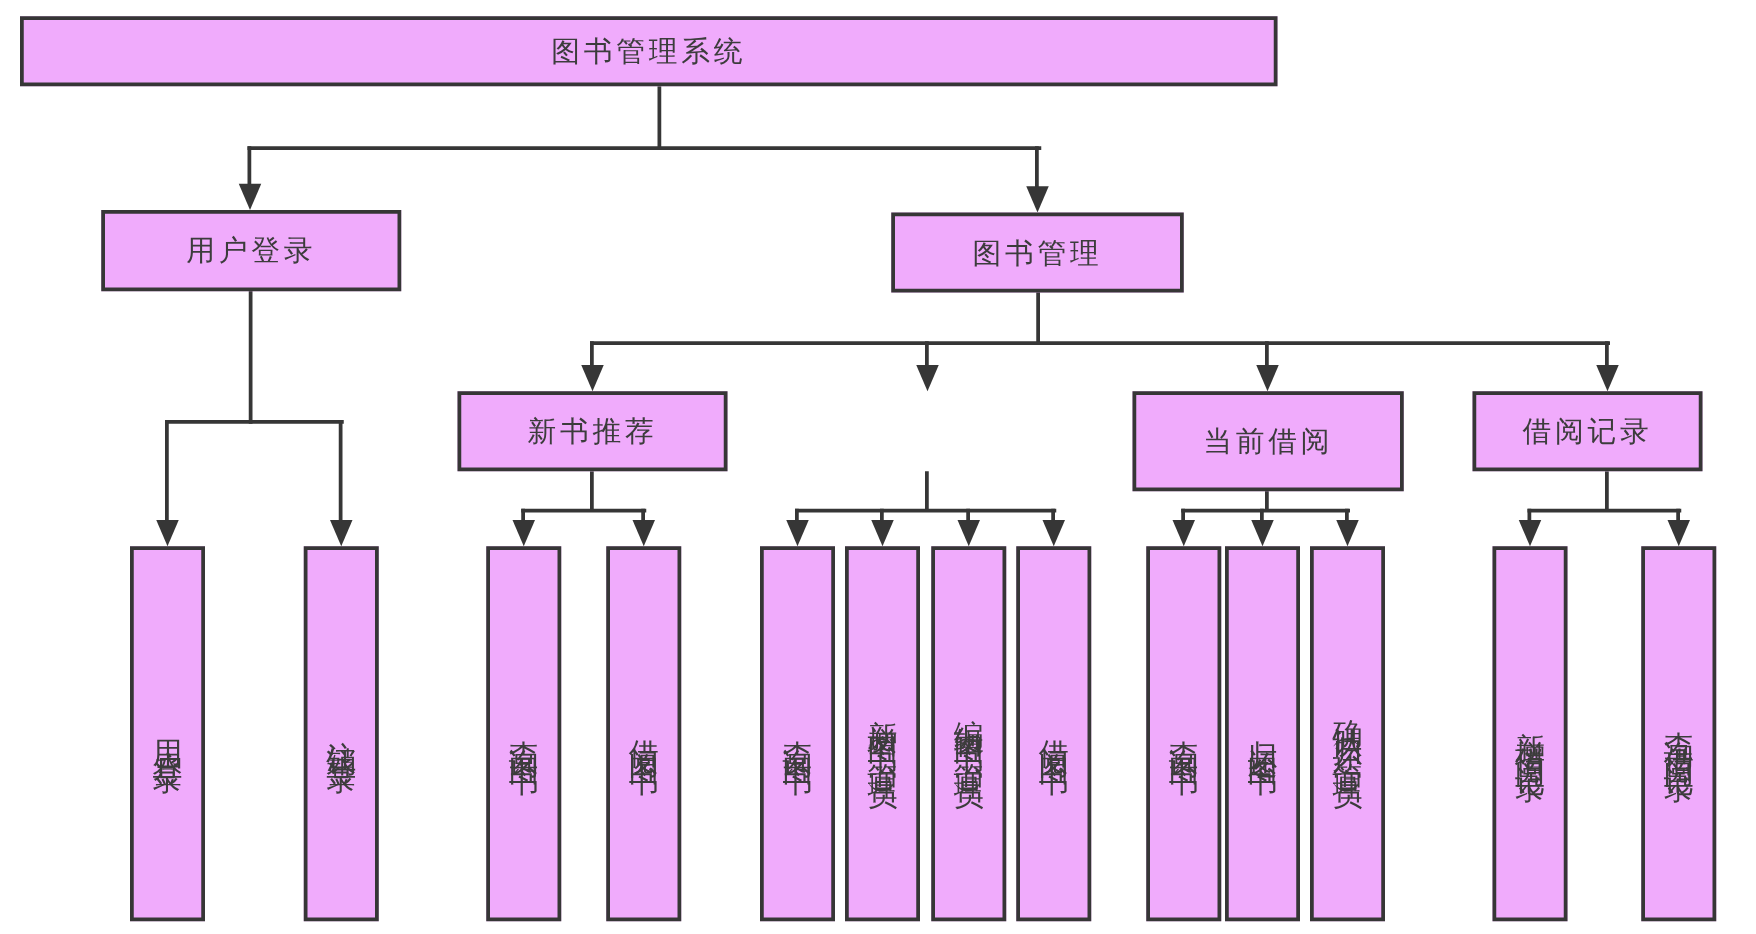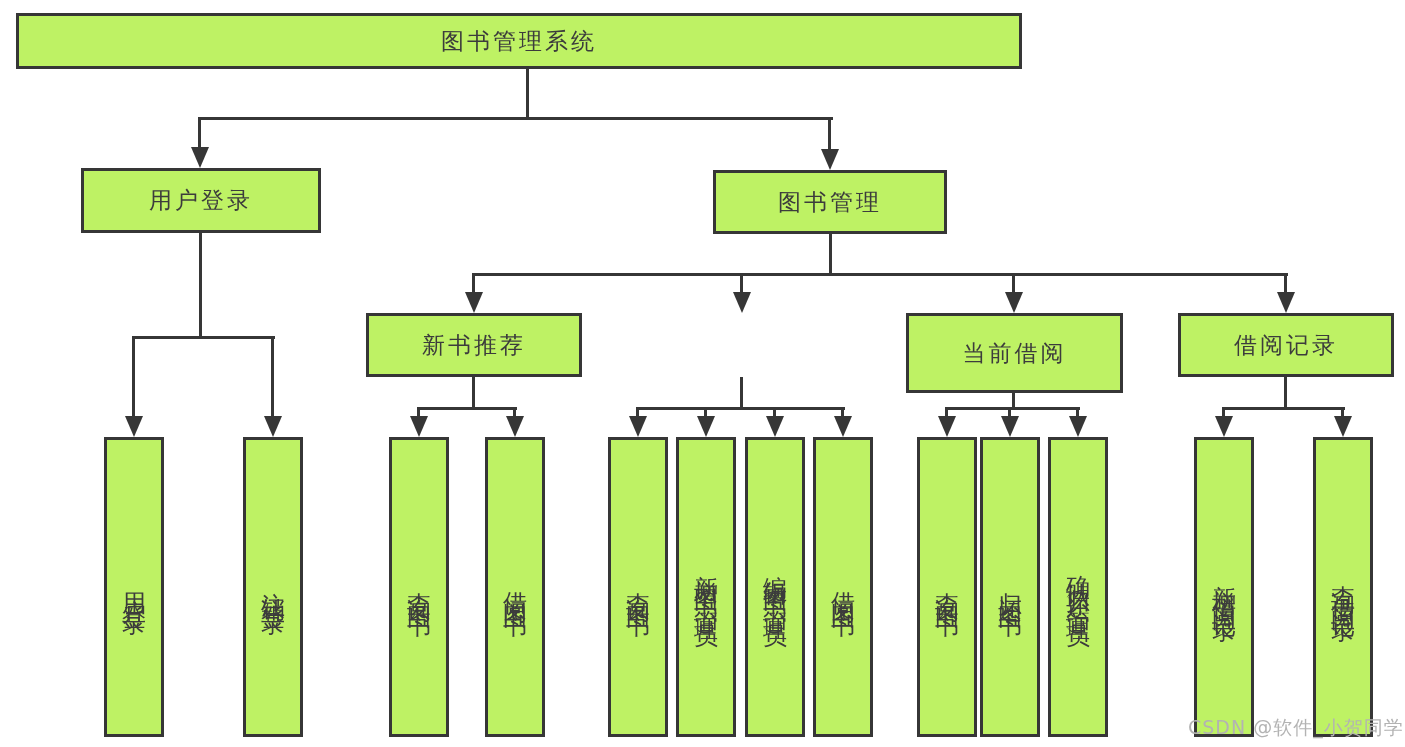--- a/index.html
+++ b/index.html
@@ -1,19 +1,19 @@
 <!DOCTYPE html>
 <html><head>
 <meta charset="utf-8">
 <style>
   html,body{margin:0;padding:0;background:#ffffff;}
   body{width:1405px;height:747px;position:relative;overflow:hidden;
        font-family:"DejaVu Sans","Liberation Sans",sans-serif;}
   #chart{position:absolute;left:0;top:0;width:1405px;height:747px;background:#ffffff;}
-  .box{position:absolute;box-sizing:border-box;border:3px solid #363636;background:#bef264;
+  .box{position:absolute;box-sizing:border-box;border:3px solid #363636;background:#f0abfc;
        display:flex;align-items:center;justify-content:center;color:#3c3c3c;
        font-size:23px;letter-spacing:3px;white-space:nowrap;}
   .vbox span{writing-mode:vertical-rl;font-size:24px;letter-spacing:7px;}
   .line{position:absolute;background:#363636;}
   .arrow{position:absolute;width:0;height:0;
          border-left:9px solid transparent;border-right:9px solid transparent;
          border-top:21px solid #363636;}
   .watermark{position:absolute;left:1188px;top:715px;color:#b3b3b3;
              font-size:19px;letter-spacing:1px;white-space:nowrap;}
 </style>
@@ -83,21 +83,21 @@
   <div class="line" style="left:1341px;top:407px;width:3px;height:14px;"></div>
   <div class="arrow" style="left:1334px;top:416px;"></div>
 
   <div class="box" style="left:16px;top:13px;width:1006px;height:56px;">图书管理系统</div>
 
   <div class="box" style="left:81px;top:168px;width:240px;height:65px;">用户登录</div>
   <div class="box" style="left:713px;top:170px;width:234px;height:64px;">图书管理</div>
 
   <div class="box" style="left:366px;top:313px;width:216px;height:64px;">新书推荐</div>
   <div class="box" style="left:906px;top:313px;width:217px;height:80px;">当前借阅</div>
-  <div class="box" style="left:1178px;top:313px;width:216px;height:64px;">借阅记录</div>
+  <div class="box" style="left:1178px;top:313px;width:184px;height:64px;">借阅记录</div>
 
   <div class="box vbox" style="left:104px;top:437px;width:60px;height:300px;">
     <span>用户登录</span>
     </div>
   <div class="box vbox" style="left:243px;top:437px;width:60px;height:300px;">
     <span>注销登录</span>
     </div>
 
   <div class="box vbox" style="left:389px;top:437px;width:60px;height:300px;">
     <span>查询图书</span>
@@ -129,15 +129,14 @@
     <span>确认归还（管理员）</span>
     </div>
 
   <div class="box vbox" style="left:1194px;top:437px;width:60px;height:300px;">
     <span>新增借阅记录</span>
     </div>
   <div class="box vbox" style="left:1313px;top:437px;width:60px;height:300px;">
     <span>查询借阅记录</span>
     </div>
 
-  <div class="watermark">CSDN @软件_小贺同学</div>
 
 </div>
 
 </body></html>

